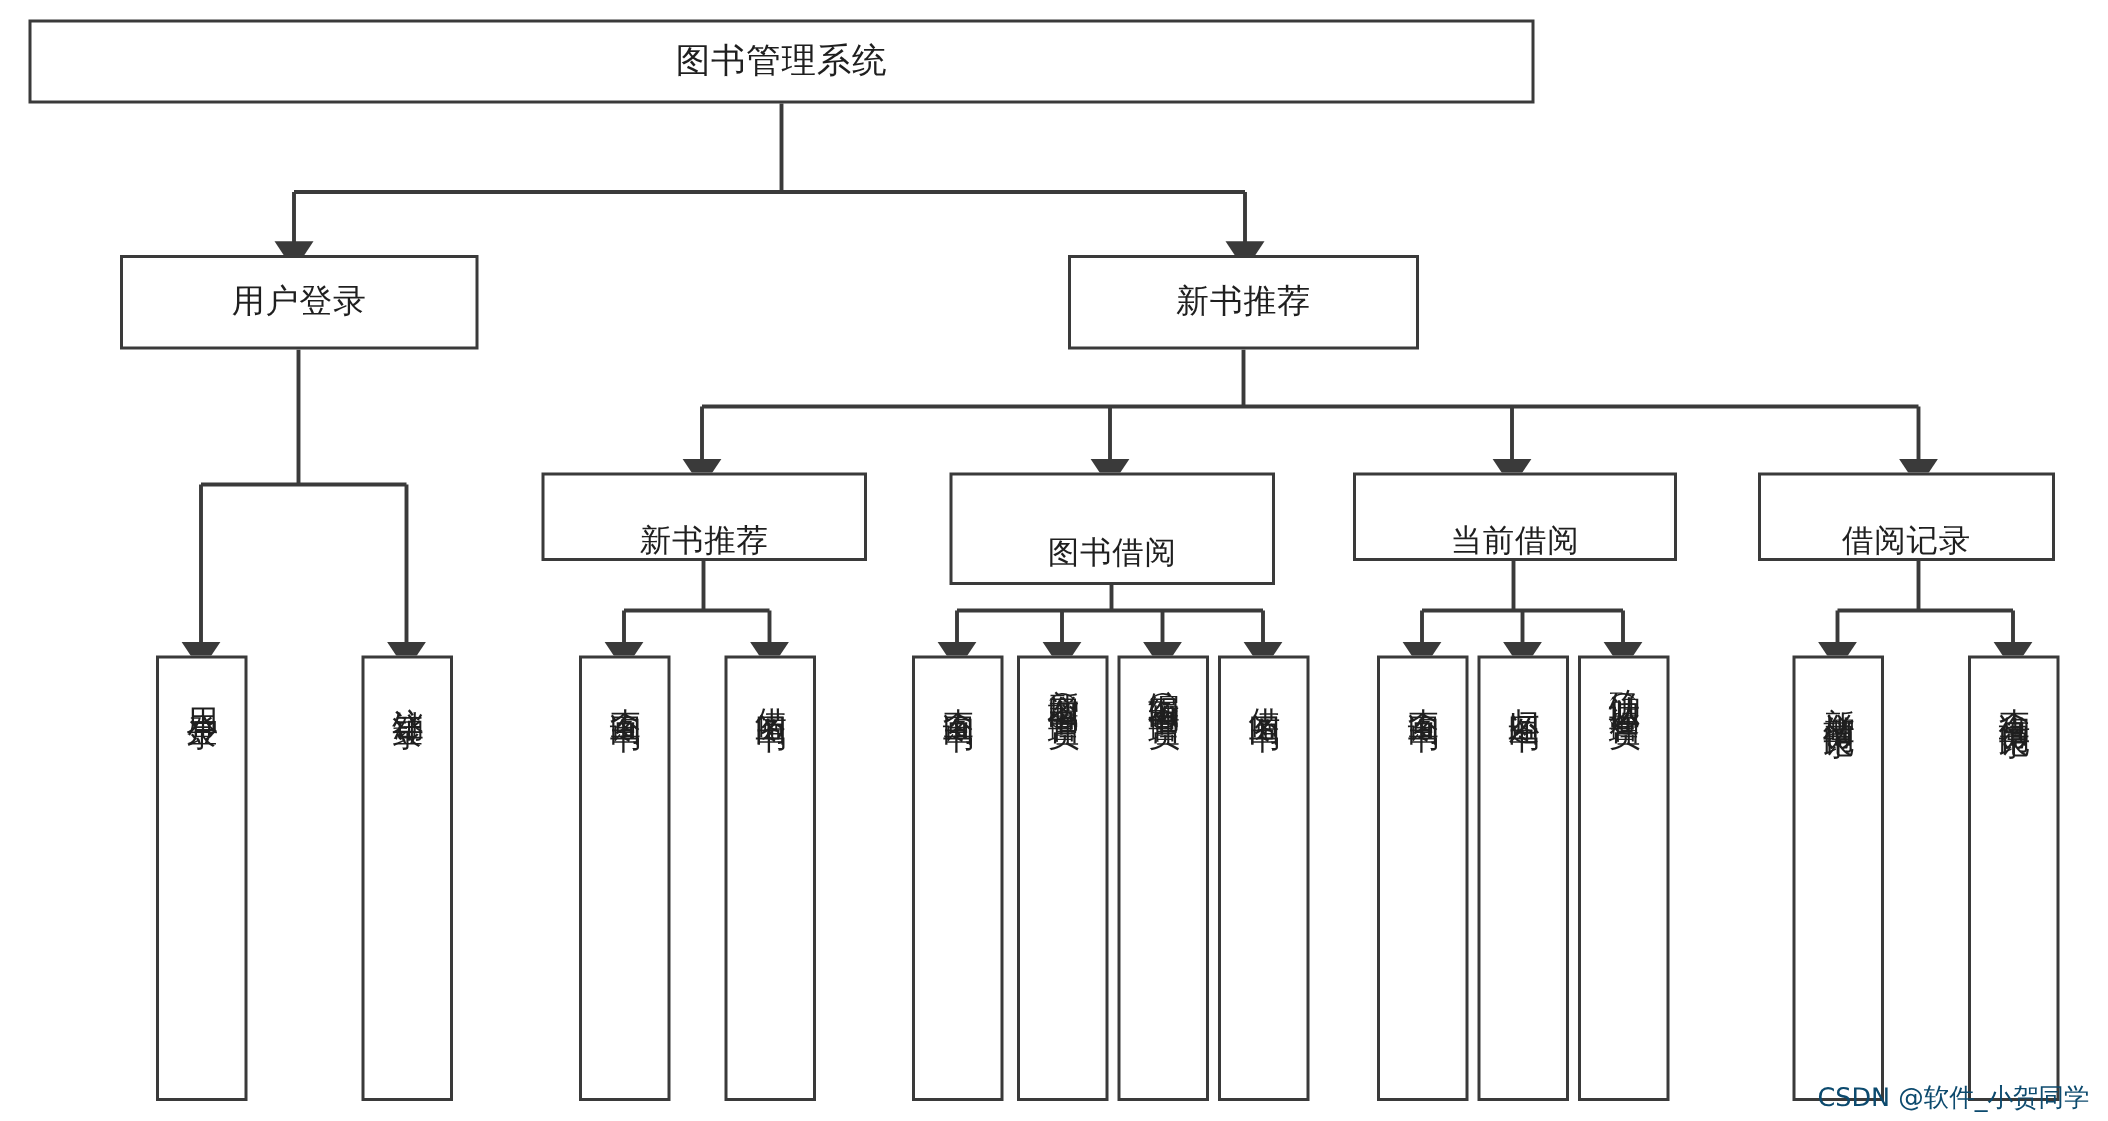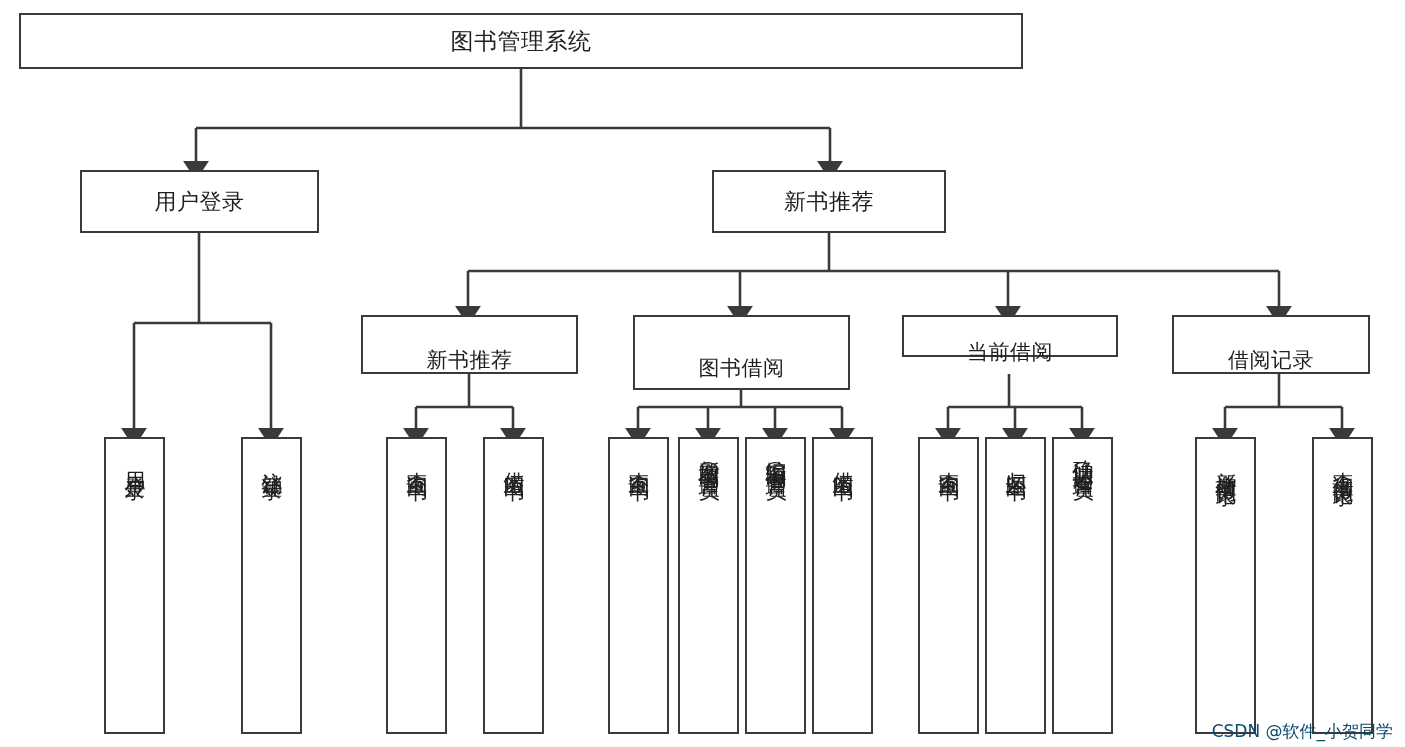--- a/index.html
+++ b/index.html
@@ -147,21 +147,21 @@
   </div>
 
   <div class="node lvl3" style="left:361px; top:315px; width:217px; height:59px;">
     <span class="label">新书推荐</span>
   </div>
 
   <div class="node lvl3" style="left:633px; top:315px; width:217px; height:75px;">
     <span class="label">图书借阅</span>
   </div>
 
-  <div class="node lvl3" style="left:902px; top:315px; width:216px; height:42px;">
+  <div class="node lvl3" style="left:902px; top:315px; width:216px; height:59px;">
     <span class="label">当前借阅</span>
   </div>
 
   <div class="node lvl3" style="left:1172px; top:315px; width:198px; height:59px;">
     <span class="label">借阅记录</span>
   </div>
 
   <div class="node leaf" style="left:104px; top:437px; width:61px; height:297px;">
     <span class="label">用户登录</span>
   </div>

